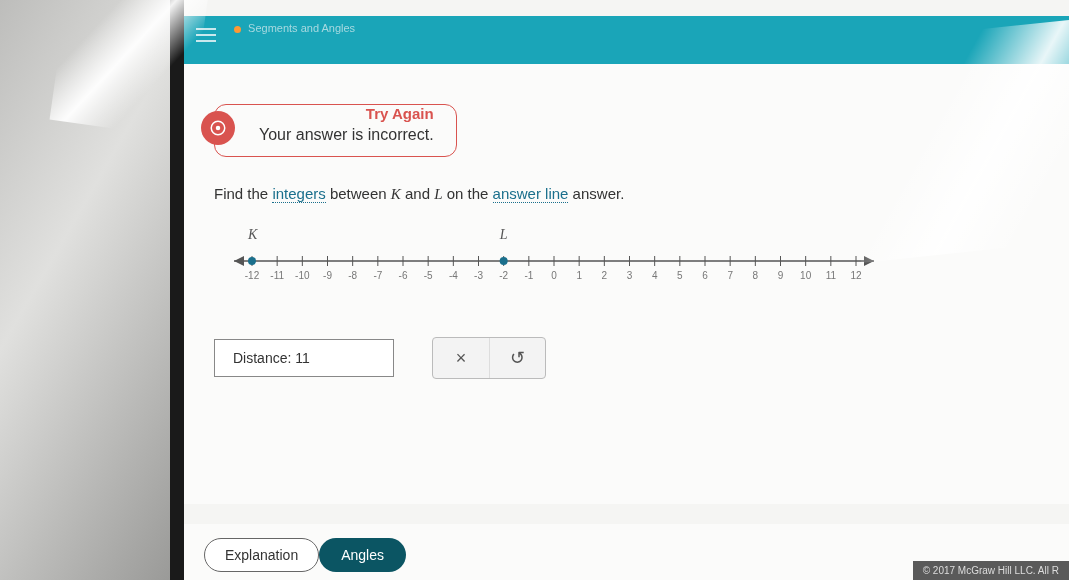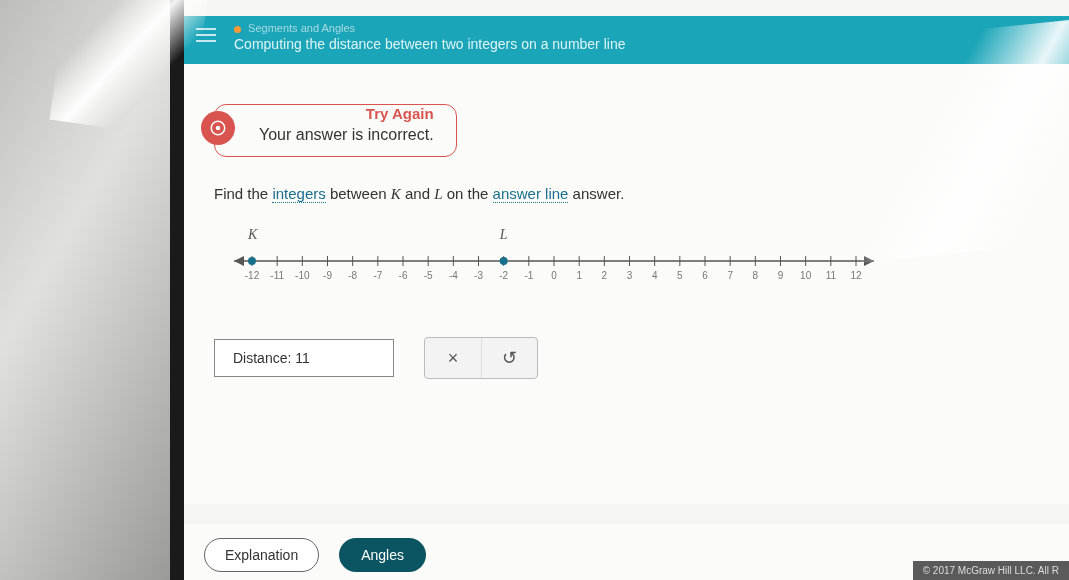--- a/index.html
+++ b/index.html
@@ -93,21 +93,21 @@
     position: relative;
     height: 70px;
   }
   .nl-labels { position:relative; height:16px; }
   .nl-label-K, .nl-label-L {
     position:absolute; top:0; font-style:italic;
     font-family:"Times New Roman",serif; font-size:14px; color:#555;
   }
   .nl-svg { display:block; }
   .answer-row {
-    display:flex; align-items:center; gap:30px;
+    display:flex; align-items:center; gap:38px;
     margin-top: 20px;
   }
   .answer-box {
     border:1px solid #888;
     padding: 10px 18px;
     font-size:14px;
     color:#333;
     min-width: 180px;
     background:#fff;
   }
@@ -122,21 +122,21 @@
     display:flex;align-items:center;justify-content:center;
     font-size:18px; color:#555; cursor:pointer;
   }
   .tool-btn + .tool-btn { border-left:1px solid #ddd; }
   .footer-bar {
     position:absolute;
     left:0; right:0; bottom:0;
     padding: 14px 20px 8px 20px;
     background:#fbfbfa;
   }
-  .footer-btns { display:flex; gap:20px; align-items:flex-end; }
+  .footer-btns { display:flex; gap:0; align-items:flex-end; }
   .btn-outline {
     border:1.5px solid #666; border-radius:20px;
     padding:8px 20px; font-size:14px; color:#333;
     background:#fff; cursor:pointer;
   }
   .btn-primary {
     border:none; border-radius:20px;
     padding:9px 22px; font-size:14px; color:#fff;
     background:#0b5563; cursor:pointer;
   }
@@ -173,21 +173,20 @@
   <div class="header">
     <div class="hamburger">
       <span></span>
         <span></span>
         <span></span>
     </div>
     <div class="breadcrumb">
       <span class="dot"></span>
       <span>Segments and Angles</span>
     </div>
-    <div class="lesson-title">Computing the distance between two integers on a number line</div>
   </div>
 
   <div class="chevron-down">⌄</div>
 
   <div class="content">
 
     <div class="feedback-box">
       <div class="feedback-icon">
         <svg viewBox="0 0 24 24">
             <circle cx="12" cy="12" r="9" fill="none" stroke="#fff" stroke-width="2"></circle>

